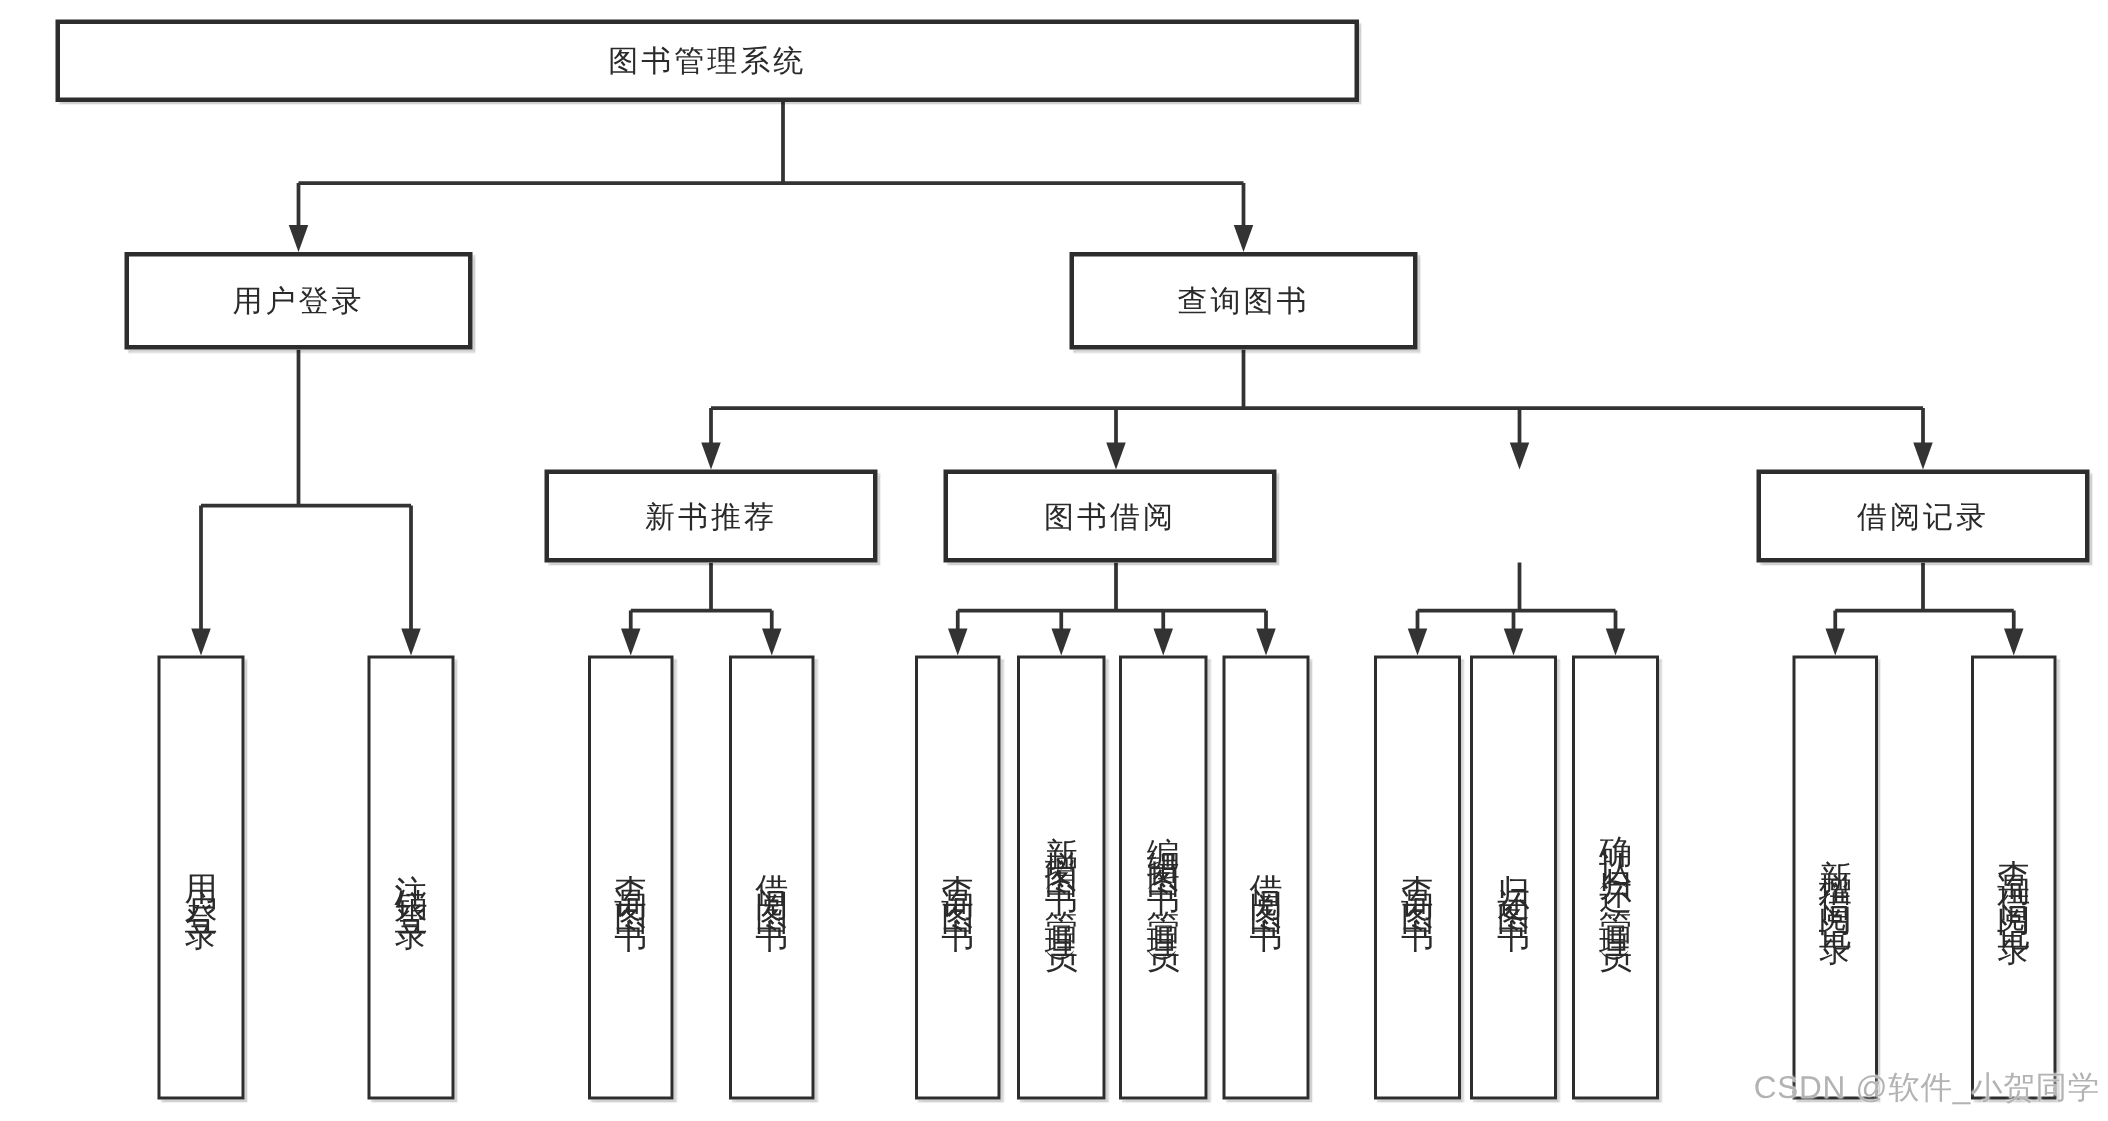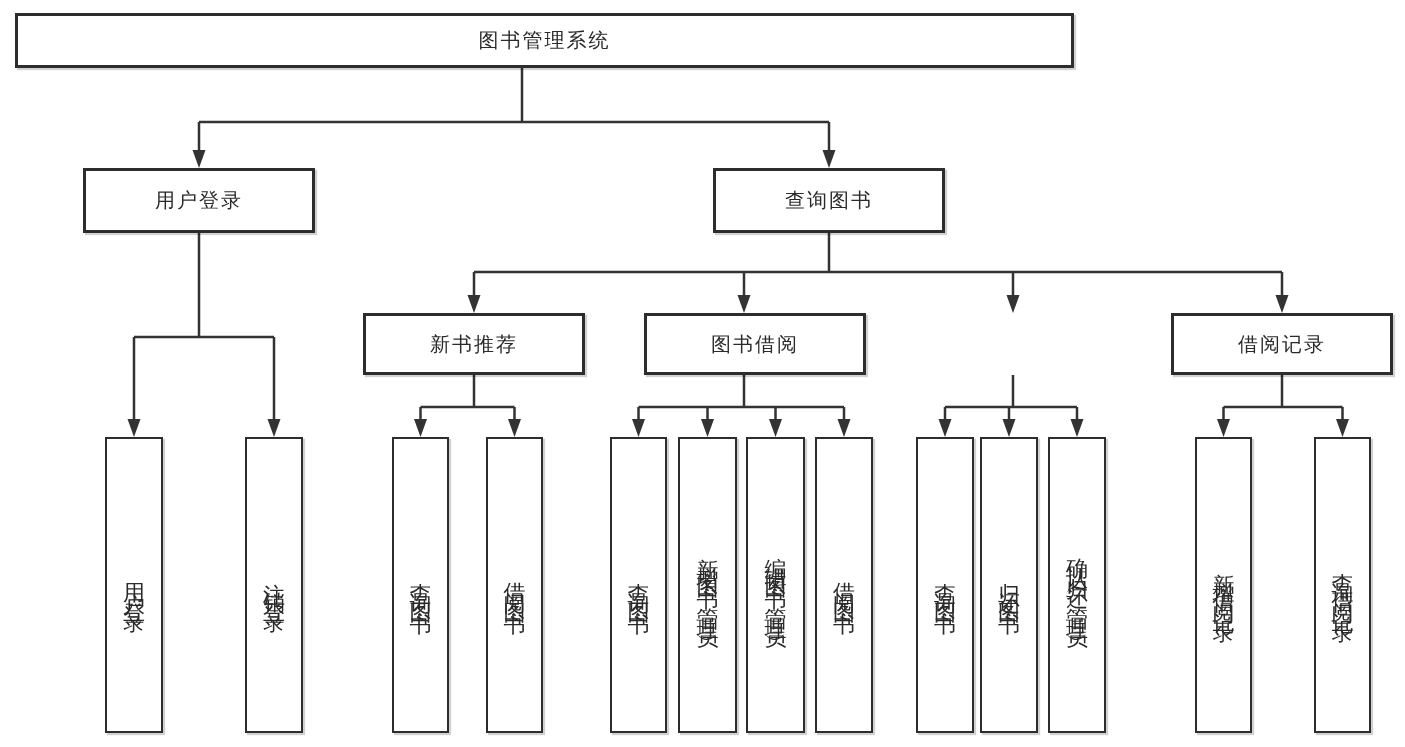--- a/index.html
+++ b/index.html
@@ -34,21 +34,21 @@
     justify-content: center;
     z-index: 2;
     box-shadow: 2px 2px 1px rgba(0,0,0,0.18);
   }
   .hlabel {
     font-size: 20px;
     letter-spacing: 2px;
     white-space: nowrap;
   }
   .root {
-    left: 15px; top: 13px; width: 1059px; height: 55px;
+    left: 37px; top: 13px; width: 869px; height: 55px;
   }
   .l2 {
     top: 168px; height: 65px; width: 232px;
   }
   .l3 {
     top: 313px; height: 62px; width: 222px;
   }
   .leaf {
     top: 437px; height: 296px;
     border-width: 2.5px;
@@ -113,31 +113,32 @@
       <polygon points="1336,419 1349,419 1342.5,437"></polygon>
     </g>
   </svg>
 
   <div class="node root hlabel">图书管理系统</div>
 
   <div class="node l2 hlabel" style="left:83px">用户登录</div>
   <div class="node l2 hlabel" style="left:713px">查询图书</div>
 
   <div class="node l3 hlabel" style="left:363px">新书推荐</div>
-  <div class="node l3 hlabel" style="left:644px">图书借阅</div>
+  <div class="node l3 hlabel" style="left:629px">图书借阅</div>
   <div class="node l3 hlabel" style="left:1171px">借阅记录</div>
 
   <div class="node leaf" style="left:105px;width:58px">用户登录</div>
   <div class="node leaf" style="left:245px;width:58px">注销登录</div>
   <div class="node leaf" style="left:392px;width:57px">查询图书</div>
   <div class="node leaf" style="left:486px;width:57px">借阅图书</div>
   <div class="node leaf" style="left:610px;width:57px">查询图书</div>
   <div class="node leaf" style="left:678px;width:59px">新增图书（管理员）</div>
   <div class="node leaf" style="left:746px;width:59px">编辑图书（管理员）</div>
   <div class="node leaf" style="left:815px;width:58px">借阅图书</div>
   <div class="node leaf" style="left:916px;width:58px">查询图书</div>
   <div class="node leaf" style="left:980px;width:58px">归还图书</div>
   <div class="node leaf" style="left:1048px;width:58px">确认归还（管理员）</div>
   <div class="node leaf" style="left:1195px;width:57px">新增借阅记录</div>
   <div class="node leaf" style="left:1314px;width:57px">查询借阅记录</div>
 
+  <div class="watermark">CSDN @软件_小贺同学</div>
 
 </div>
 
 </body></html>

